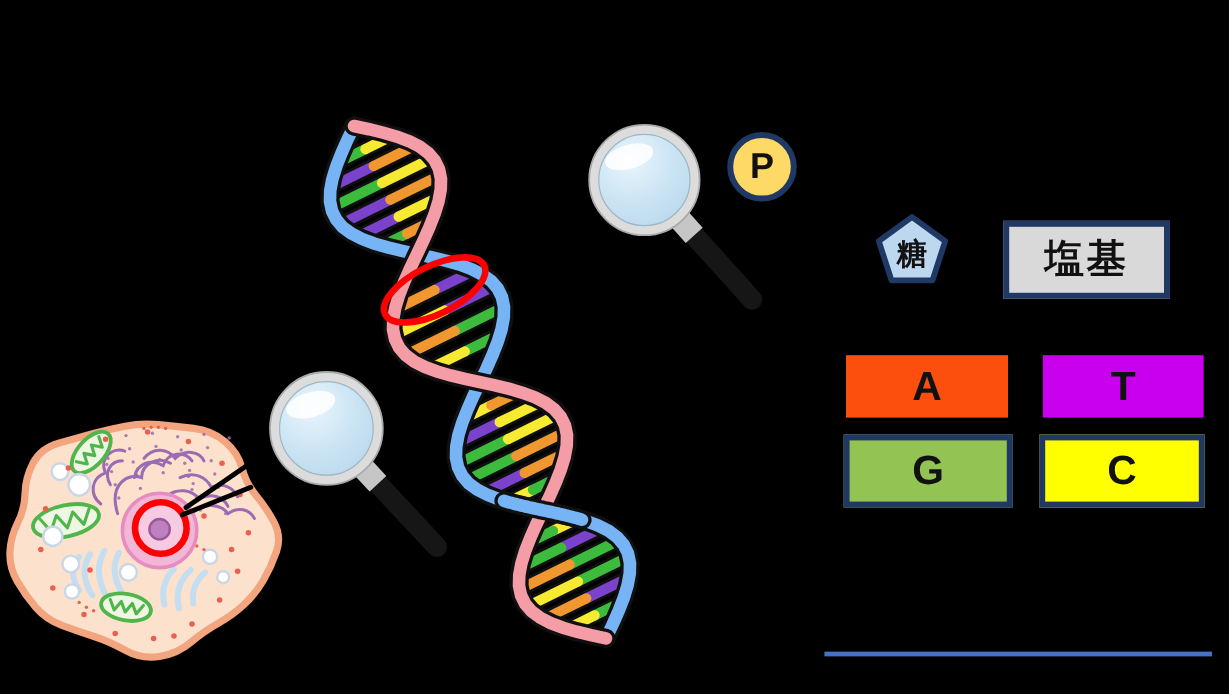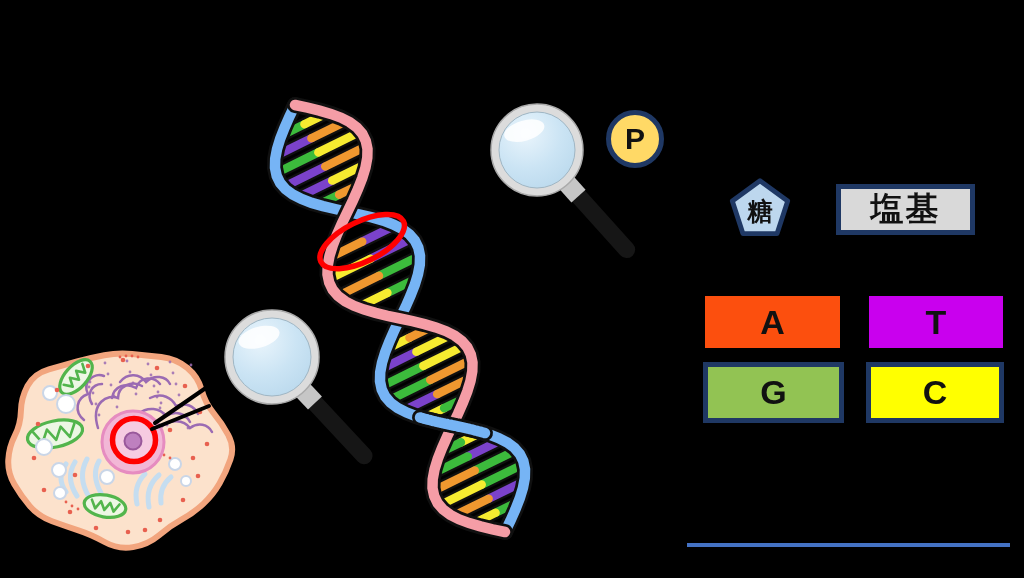--- a/index.html
+++ b/index.html
@@ -5,21 +5,21 @@
   html,body{margin:0;padding:0;background:#000;}
   .stage{position:relative;width:1024px;height:578px;overflow:hidden;
          font-family:"Liberation Sans","DejaVu Sans",sans-serif;}
   #scene{position:absolute;left:0;top:0;width:1024px;height:578px;}
   .p-badge{position:absolute;left:606px;top:110px;width:58px;height:58px;
            border-radius:50%;box-sizing:border-box;display:flex;align-items:center;
            justify-content:center;font-size:30px;font-weight:700;color:#111;}
   .sugar-pent{position:absolute;left:726px;top:175px;width:68px;height:68px;}
   .sugar-pent text{font-size:26px;font-weight:700;fill:#111;text-anchor:middle;
            font-family:"Liberation Sans","DejaVu Sans",sans-serif;}
-  .base-title{position:absolute;left:836px;top:184px;width:139px;height:51px;
+  .base-title{position:absolute;left:836px;top:184px;width:139px;height:65px;
            box-sizing:border-box;display:flex;align-items:center;justify-content:center;
            font-size:33px;font-weight:700;letter-spacing:2px;color:#111;}
   .bb{position:absolute;box-sizing:border-box;display:flex;align-items:center;
       justify-content:center;font-size:34px;font-weight:700;color:#111;}
   .bb-a{left:705px;top:296px;width:135px;height:52px;}
   .bb-t{left:869px;top:296px;width:134px;height:52px;}
   .bb-g{left:703px;top:362px;width:141px;height:61px;}
   .bb-c{left:866px;top:362px;width:138px;height:61px;}
   .divider{position:absolute;left:687px;top:543px;width:323px;height:4px;}
 </style>

